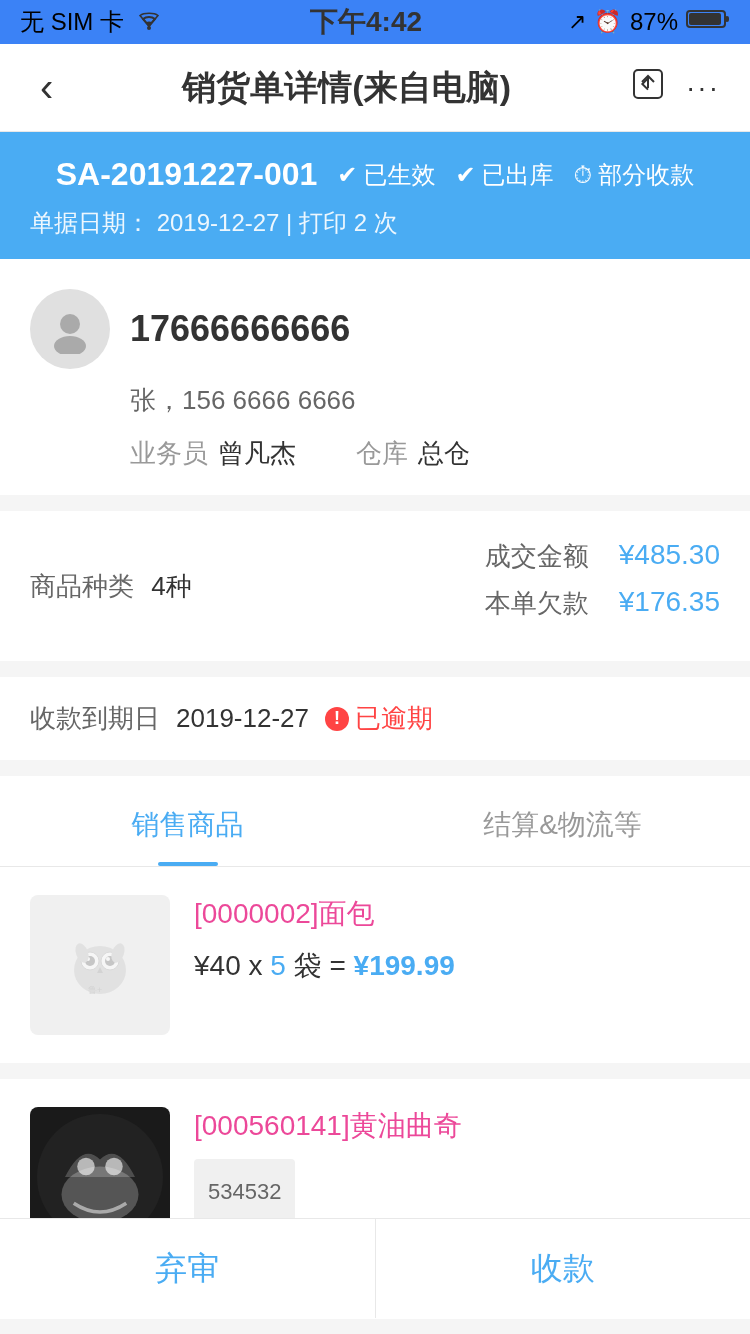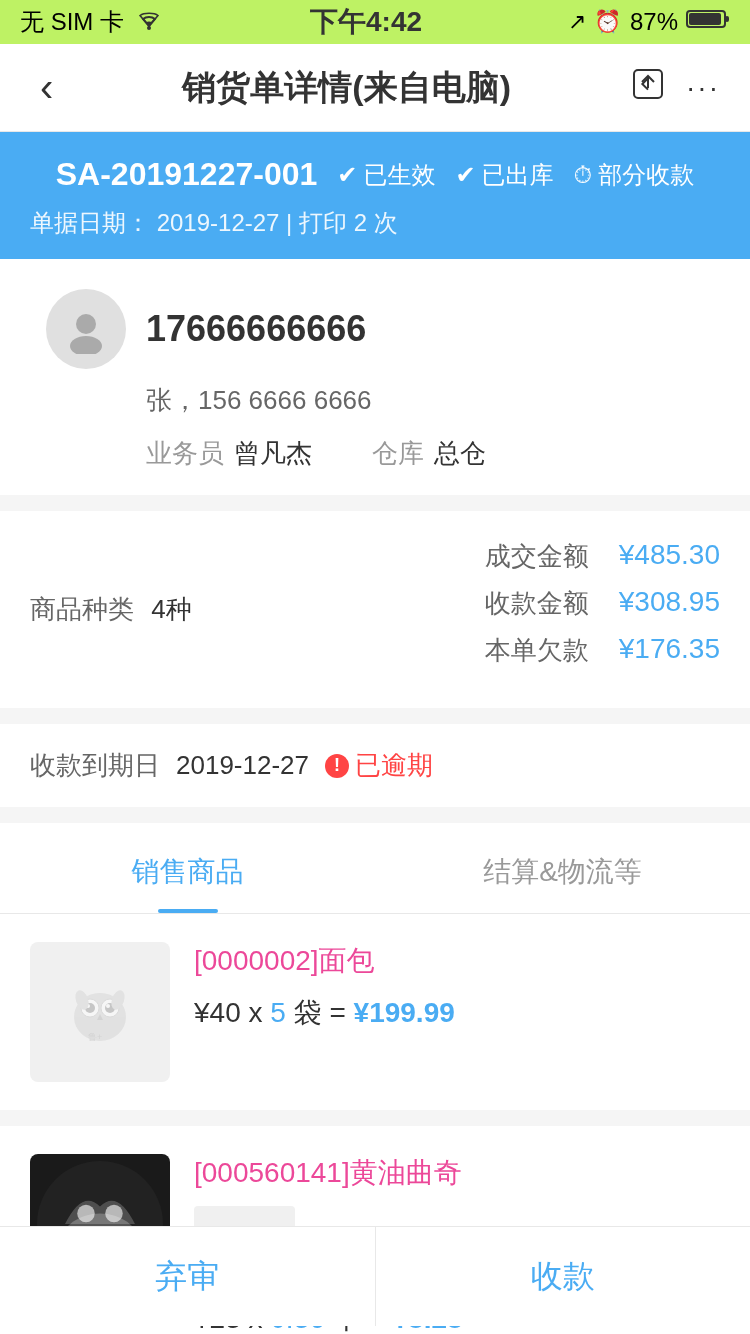--- a/index.html
+++ b/index.html
@@ -7,21 +7,21 @@
     body {
       font-family: -apple-system, "PingFang SC", "Helvetica Neue", Arial, sans-serif;
       width: 750px;
       background: #f5f5f5;
       font-size: 28px;
     }
 
     
     .status-bar {
       height: 44px;
-      background: #bef264;
+      background: #3b82f6;
       display: flex;
       align-items: center;
       justify-content: space-between;
       padding: 0 20px;
       font-size: 24px;
       font-weight: 500;
     }
     .status-left { display: flex; align-items: center; gap: 10px; }
     .status-right { display: flex; align-items: center; gap: 8px; }
 
@@ -67,21 +67,21 @@
       font-size: 24px;
     }
     .header-date {
       font-size: 24px;
       color: rgba(255,255,255,0.9);
     }
 
     
     .customer-section {
       background: #fff;
-      padding: 30px 46px 24px;
+      padding: 30px 30px 24px;
       margin-bottom: 16px;
     }
     .customer-row {
       display: flex;
       align-items: center;
       gap: 20px;
       margin-bottom: 14px;
     }
     .avatar {
       width: 80px;
@@ -241,21 +241,21 @@
     .product-price-row {
       font-size: 28px;
       color: #333;
     }
     .price-highlight { color: #4AACF3; }
     .price-total { color: #4AACF3; font-weight: 600; }
 
     
     .bottom-bar {
       position: fixed;
-      bottom: 8px;
+      bottom: 16px;
       left: 0;
       width: 750px;
       height: 100px;
       background: #fff;
       border-top: 1px solid #e8e8e8;
       display: flex;
     }
     .bottom-btn {
       flex: 1;
       display: flex;
@@ -382,24 +382,20 @@
 
   <div class="summary-section">
     <div class="summary-left">
       <span>商品种类</span>
       <span style="color:#333;margin-left:10px;">4种</span>
     </div>
     <div class="summary-right">
       <div class="summary-row">
         <span class="summary-row-label">成交金额</span>
         <span class="summary-amount">¥485.30</span>
-      </div>
-      <div class="summary-row">
-        <span class="summary-row-label">收款金额</span>
-        <span class="summary-amount">¥308.95</span>
       </div>
       <div class="summary-row">
         <span class="summary-row-label">本单欠款</span>
         <span class="summary-amount">¥176.35</span>
       </div>
     </div>
   </div>
 
   <div class="due-section">
     <span class="due-label">收款到期日</span>

